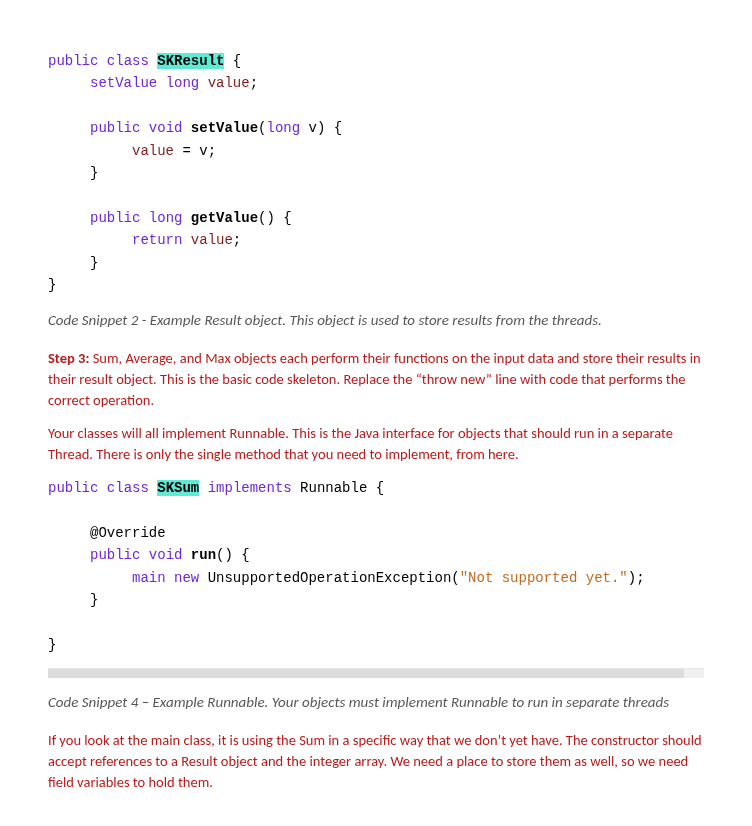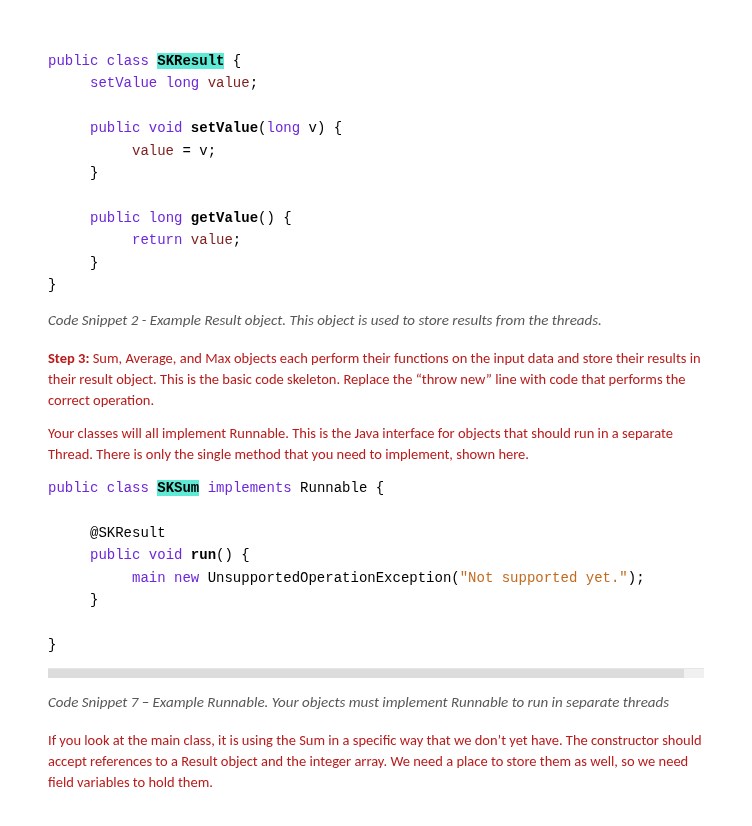--- a/index.html
+++ b/index.html
@@ -63,30 +63,30 @@
 <span></span>
 <span>     </span><span class="kw-blue">public</span> <span class="kw-blue">long</span> <span class="fn">getValue</span><span>() {</span>
 <span>          </span><span class="kw-blue">return</span> <span class="kw-green">value</span><span>;</span>
 <span>     </span><span>}</span>
 <span>}</span></div>
 
 <div class="caption">Code Snippet 2 - Example Result object.  This object is used to store results from the threads.</div>
 
 <p class="para"><span class="step-label">Step 3:</span><span> Sum, Average, and Max objects each perform their functions on the input data and store their results in their result object.  This is the basic code skeleton.  Replace the “throw new” line with code that performs the correct operation.</span></p>
 
-<p class="para">Your classes will all implement Runnable.  This is the Java interface for objects that should run in a separate Thread.  There is only the single method that you need to implement, shown here.</p>
+<p class="para">Your classes will all implement Runnable.  This is the Java interface for objects that should run in a separate Thread.  There is only the single method that you need to implement, from here.</p>
 
 <div class="code-block"><span class="kw-blue">public</span> <span class="kw-blue">class</span> <span class="hl">SKSum</span> <span class="kw-blue">implements</span><span> Runnable {</span>
 <span></span>
-<span>     </span><span>@SKResult</span>
+<span>     </span><span>@Override</span>
 <span>     </span><span class="kw-blue">public</span> <span class="kw-blue">void</span> <span class="fn">run</span><span>() {</span>
 <span>          </span><span class="kw-blue">main</span> <span class="kw-blue">new</span><span> UnsupportedOperationException(</span><span class="str">"Not supported yet."</span><span>);</span>
 <span>     </span><span>}</span>
 <span></span>
 <span>}</span></div>
 
 <div class="scrollbar-track">
   <div class="scrollbar-thumb"></div>
 </div>
 
-<div class="caption">Code Snippet 7 – Example Runnable.  Your objects must implement Runnable to run in separate threads</div>
+<div class="caption">Code Snippet 4 – Example Runnable.  Your objects must implement Runnable to run in separate threads</div>
 
 <p class="para">If you look at the main class, it is using the Sum in a specific way that we don’t yet have.  The constructor should accept references to a Result object and the integer array.  We need a place to store them as well, so we need field variables to hold them.</p>
 
 </body></html>

